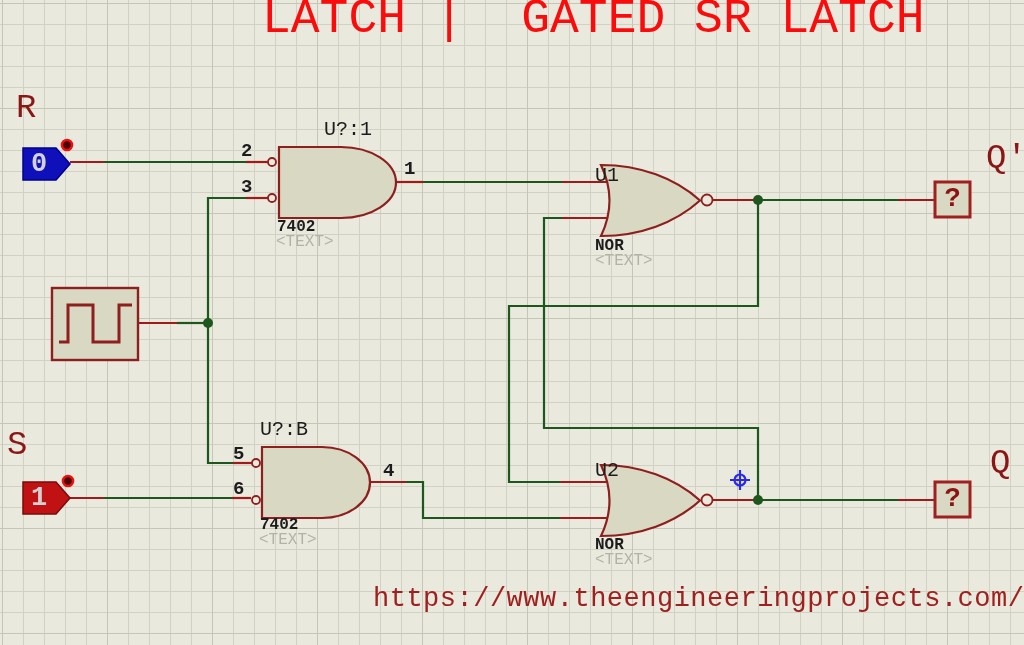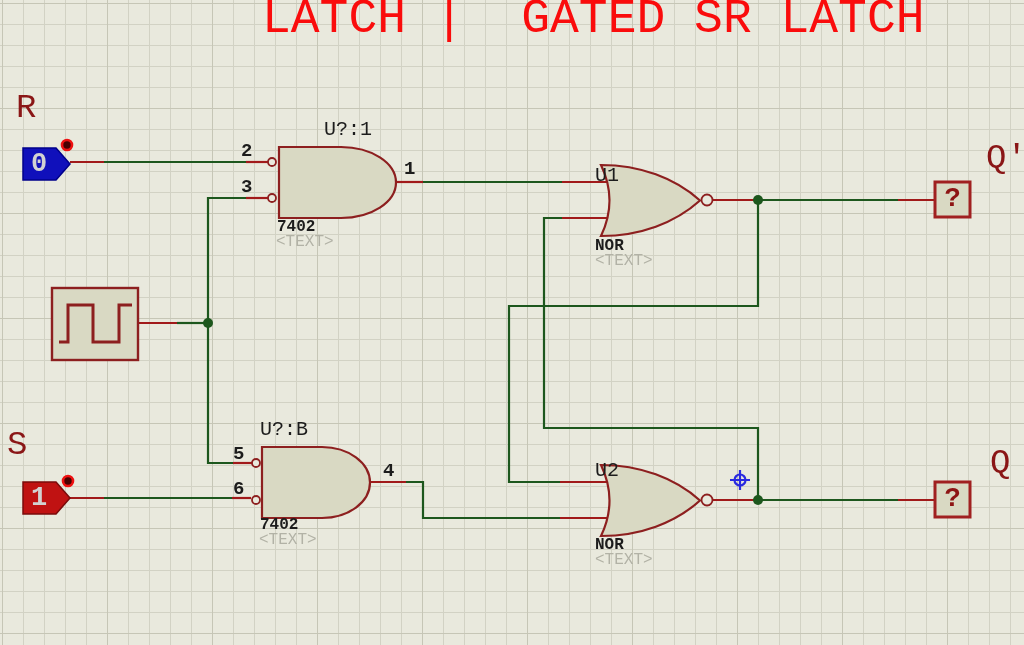--- a/index.html
+++ b/index.html
@@ -150,13 +150,14 @@
   <div class="lbl ph" style="left:259px;top:532px;">&lt;TEXT&gt;</div>
 
   <div class="lbl ref" style="left:595px;top:138px;margin-top:28px;">U1</div>
   <div class="lbl part" style="left:595px;top:238px;">NOR</div>
   <div class="lbl ph" style="left:595px;top:253px;">&lt;TEXT&gt;</div>
 
   <div class="lbl ref" style="left:595px;top:418px;margin-top:43px;">U2</div>
   <div class="lbl part" style="left:595px;top:537px;">NOR</div>
   <div class="lbl ph" style="left:595px;top:552px;">&lt;TEXT&gt;</div>
 
+  <div class="lbl url" style="left:373px;top:586px;">https://www.theengineeringprojects.com/</div>
 </div>
 
 </body></html>

